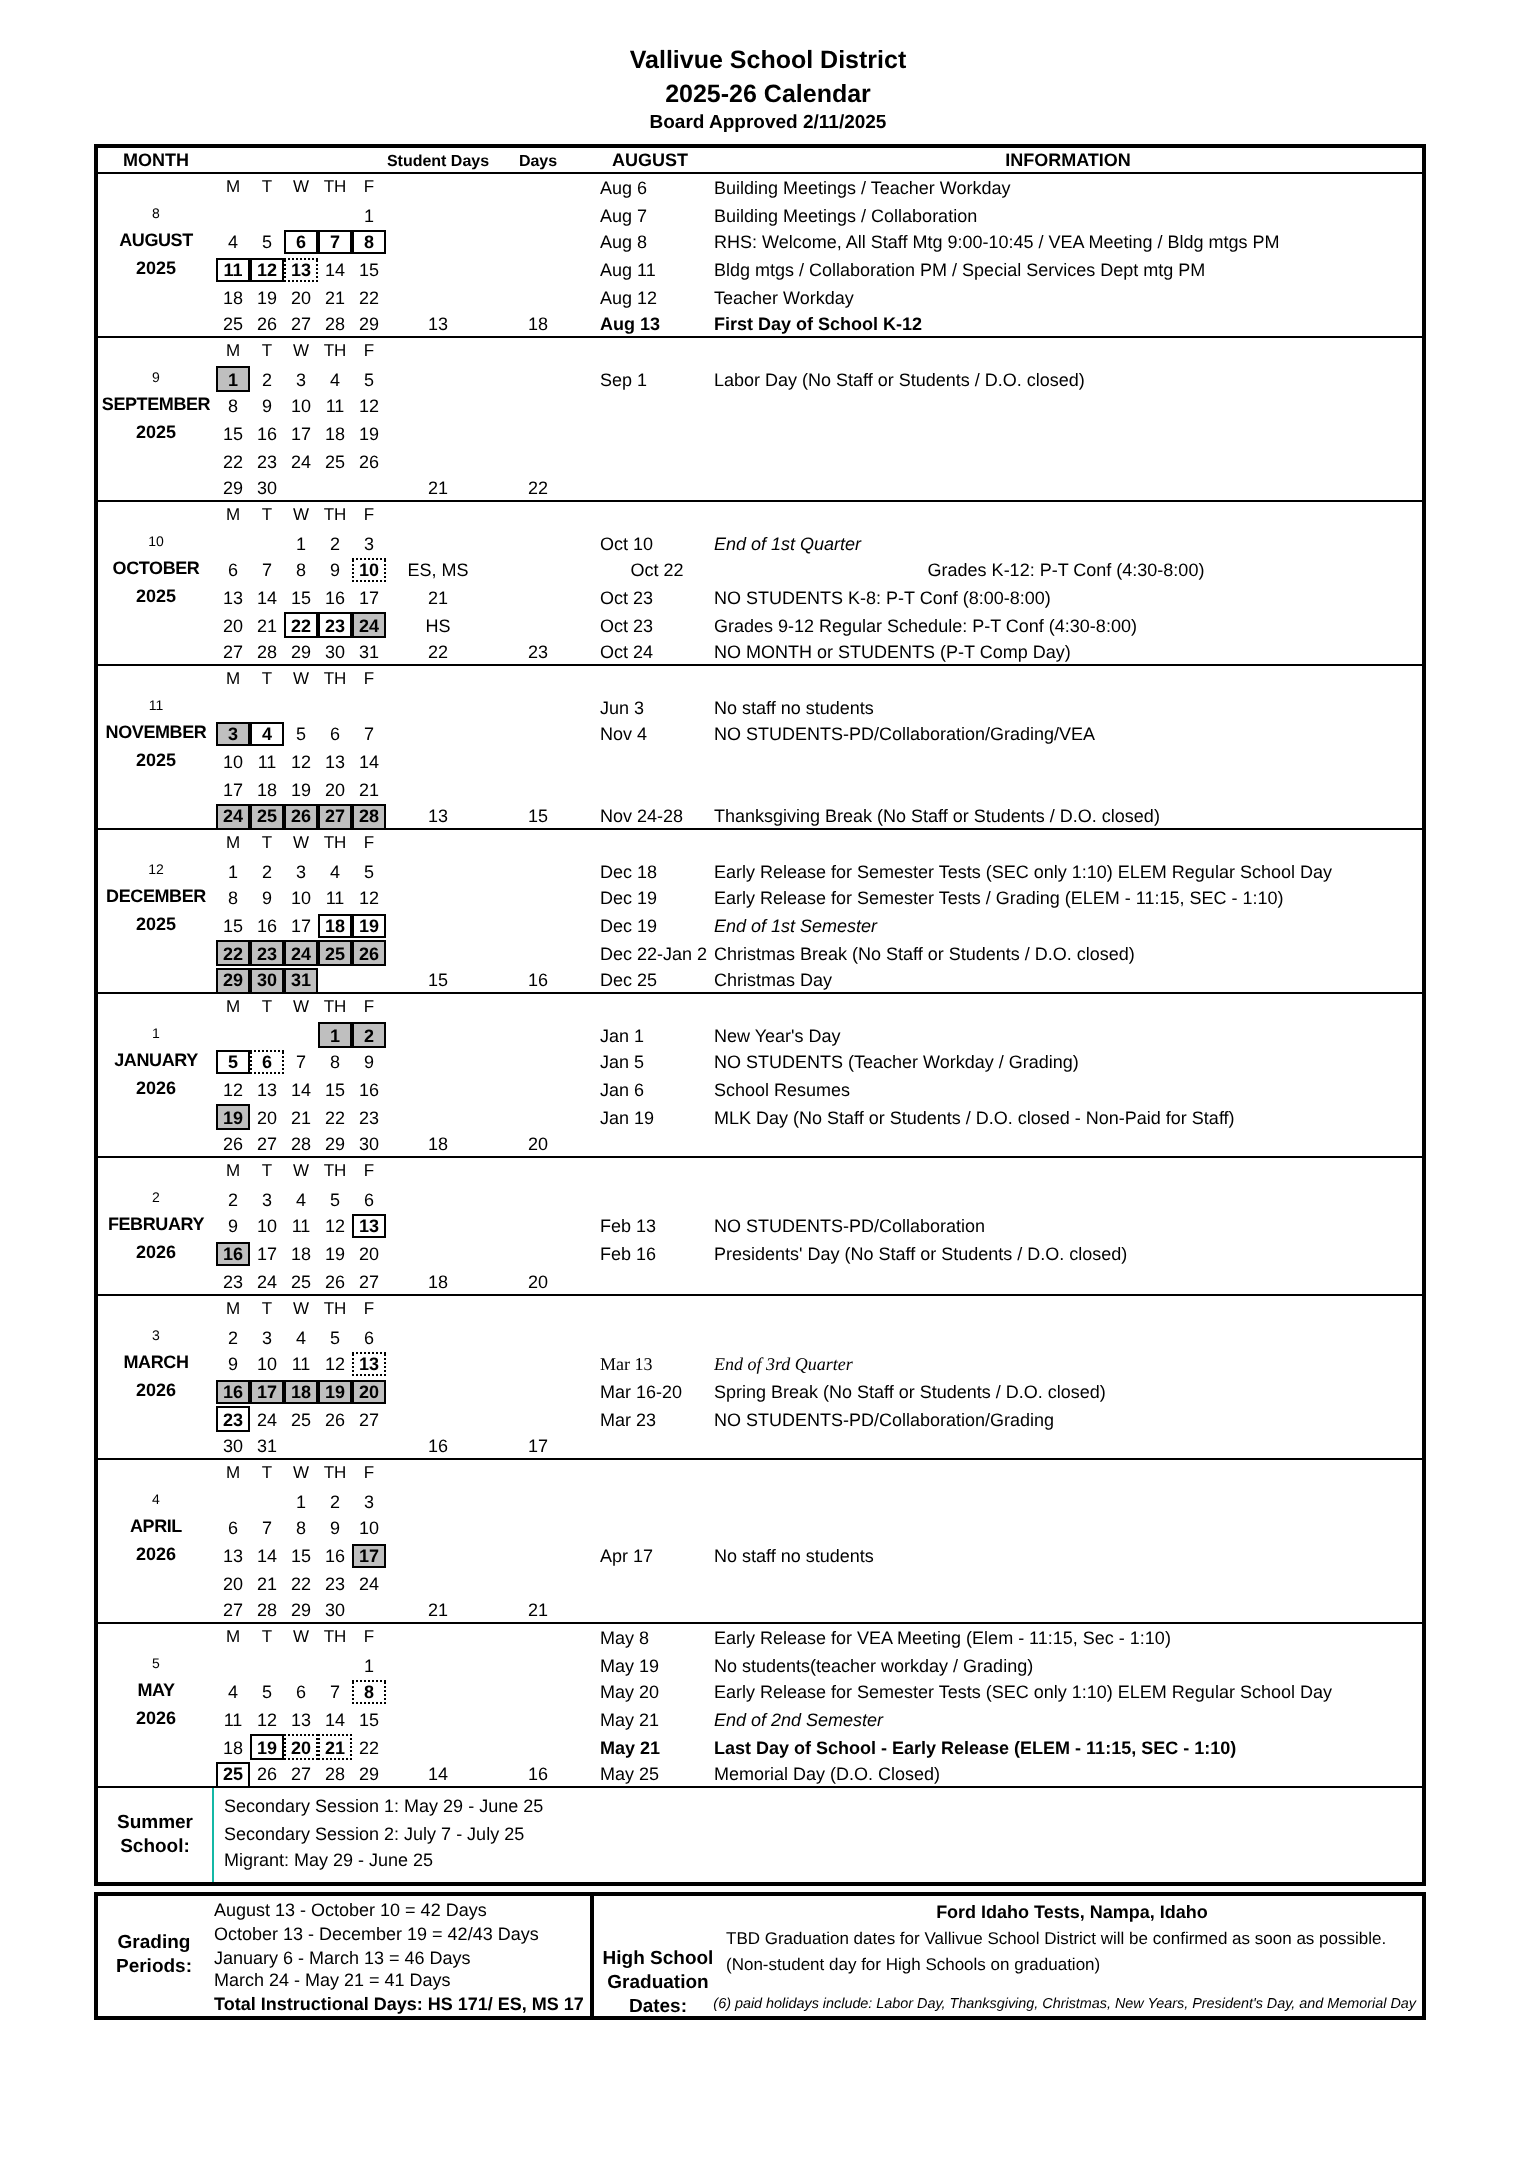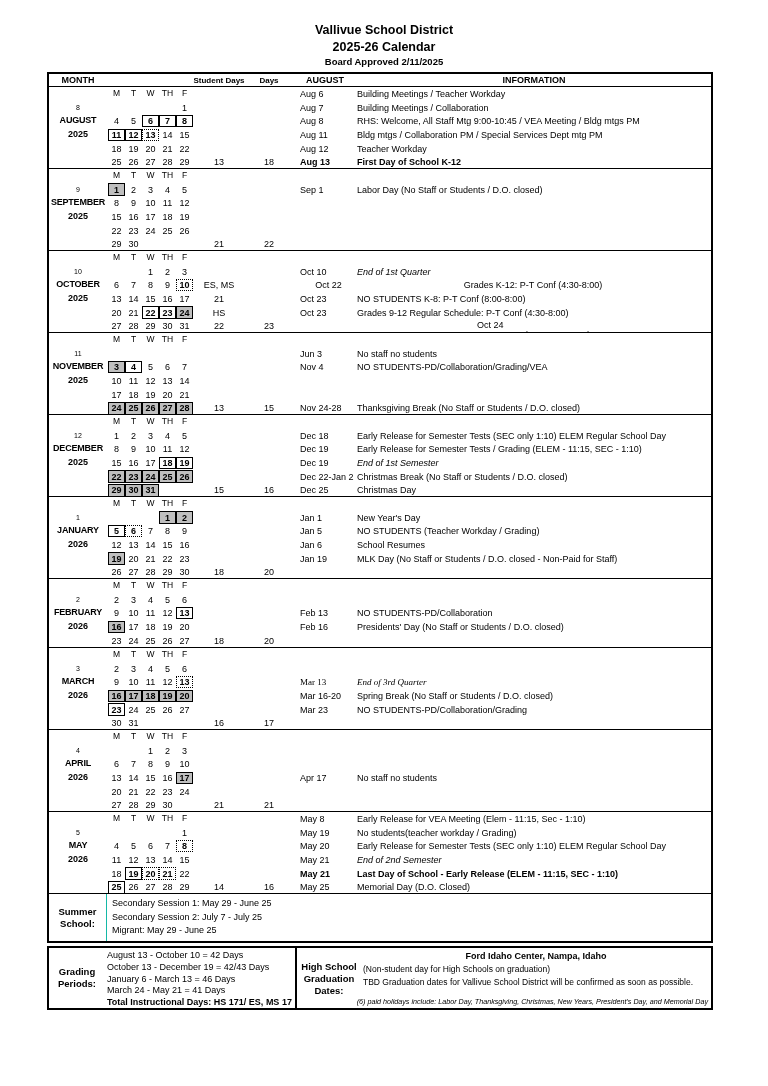--- a/index.html
+++ b/index.html
@@ -53,21 +53,21 @@
   .sum-lines { flex: 1; padding: 3px 0 0 5px; font-size: 9px; }
   .sum-lines > div { line-height: 13.5px; white-space: nowrap; }
 
   .bottom { position: absolute; left: 47px; top: 946px; width: 666px; height: 64px; border: 2px solid #000; display: flex; background: #fff; }
   .grading { width: 248px; border-right: 2px solid #000; display: flex; }
   .gr-label { width: 56px; display: flex; align-items: center; justify-content: center; text-align: center; font-weight: bold; font-size: 9.5px; line-height: 12px; }
   .gr-lines { flex: 1; padding: 2px 0 0 2px; font-size: 9px; overflow: hidden; }
   .gr-lines > div { line-height: 11.8px; white-space: nowrap; }
   .gr-lines > .total { font-weight: bold; }
   .grad { flex: 1; display: flex; }
-  .gd-label { width: 64px; text-align: center; font-weight: bold; font-size: 9.5px; line-height: 12px; padding-top: 13px; }
+  .gd-label { width: 64px; text-align: center; font-weight: bold; font-size: 9.5px; line-height: 12px; padding-top: 26px; }
   .gd-content { flex: 1; position: relative; font-size: 8.5px; padding-top: 2px; }
   .venue { font-weight: bold; text-align: center; line-height: 13px; font-size: 9px; }
   .gd-lines > div { line-height: 13px; padding-left: 2px; white-space: nowrap; overflow: hidden; }
   .footnote { position: absolute; right: 3px; bottom: 2px; font-style: italic; font-size: 7.2px; white-space: nowrap; }
 </style>
 </head>
 <body>
 
 <div class="page">
 
@@ -453,21 +453,21 @@
               <div class="ev-text">Grades K-12: P-T Conf (4:30-8:00)</div>
             </div>
             <div class="abs-line" style="top: 41.1px;">
               <div class="ev-date">Oct 23</div>
               <div class="ev-text">NO STUDENTS K-8: P-T Conf (8:00-8:00)</div>
             </div>
             <div class="abs-line" style="top: 54.8px;">
               <div class="ev-date">Oct 23</div>
               <div class="ev-text">Grades 9-12 Regular Schedule: P-T Conf (4:30-8:00)</div>
             </div>
-            <div class="abs-line" style="top: 68.5px; flex-direction: column;">
+            <div class="abs-line" style="top: 68.5px;">
               <div class="ev-date">Oct 24</div>
               <div class="ev-text">NO MONTH or STUDENTS (P-T Comp Day)</div>
             </div>
           </div>
         </div>
         <div class="month-row" style="height: 82px;">
           <div class="m-label">
             <div class="sup">11</div>
             <div class="m-name">NOVEMBER</div>
             <div class="m-year">2025</div>
@@ -1327,23 +1327,23 @@
           <div>August 13 - October 10 = 42 Days</div>
           <div>October 13 - December 19 = 42/43 Days</div>
           <div>January 6 - March 13 = 46 Days</div>
           <div>March 24 - May 21 = 41 Days</div>
           <div class="total">Total Instructional Days: HS 171/ ES, MS 17</div>
         </div>
     </div>
     <div class="grad">
       <div class="gd-label">High School Graduation Dates:</div>
       <div class="gd-content">
-        <div class="venue">Ford Idaho Center, Nampa, Idaho</div>
+        <div class="venue">Ford Idaho Tests, Nampa, Idaho</div>
         <div class="gd-lines">
+            <div>TBD Graduation dates for Vallivue School District will be confirmed as soon as possible.</div>
             <div>(Non-student day for High Schools on graduation)</div>
-            <div>TBD Graduation dates for Vallivue School District will be confirmed as soon as possible.</div>
           </div>
         <div class="footnote">(6) paid holidays include: Labor Day, Thanksgiving, Christmas, New Years, President's Day, and Memorial Day</div>
       </div>
     </div>
   </div>
 
 </div>
 
 </body></html>

